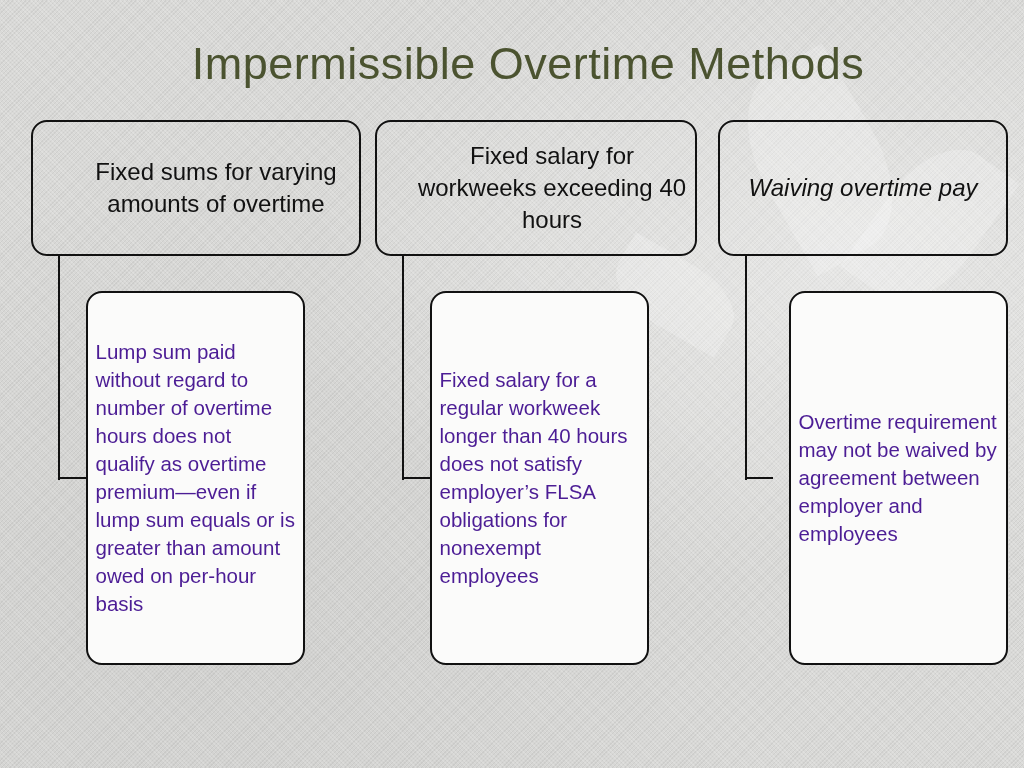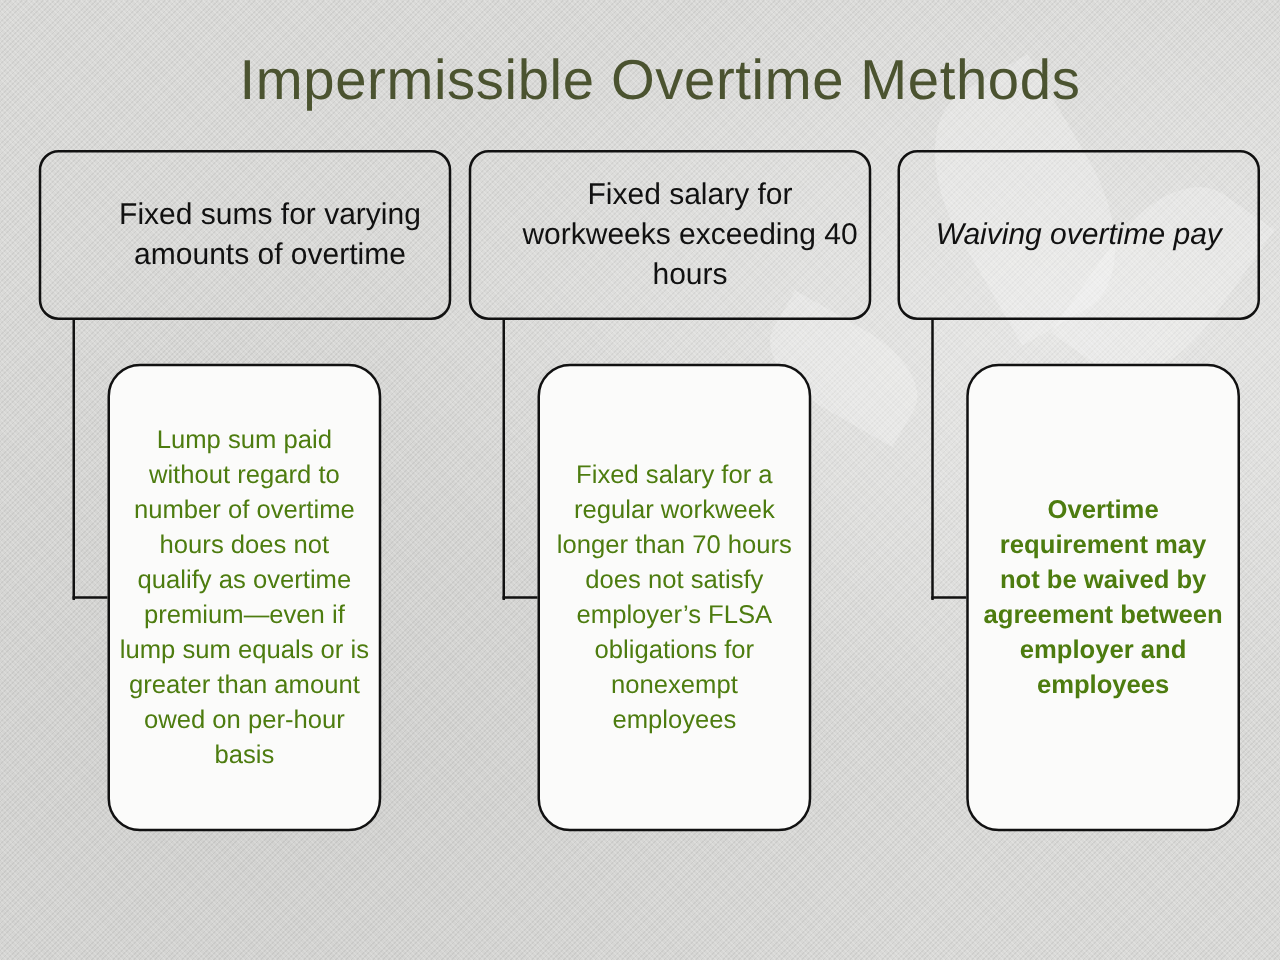--- a/index.html
+++ b/index.html
@@ -57,29 +57,28 @@
     .header-box span {
       display: block;
       width: 100%;
     }
     .child-box {
       position: absolute;
       top: 291px;
       width: 215px;
       height: 370px;
       border: 2px solid #111;
-      border-radius: 26px;
+      border-radius: 16px;
       background: #fbfbfa;
       display: flex;
       align-items: center;
       justify-content: center;
-      text-align: center;
       font-size: 20.5px;
       line-height: 28px;
-      color: #4d7c0f;
+      color: #4c1d95;
     }
     .child-box span {
       display: block;
       width: 200px;
     }
     .connector-v {
       position: absolute;
       top: 256px;
       width: 2px;
       height: 224px;
@@ -110,23 +109,23 @@
 <div class="child-box" style="left:86px;">
   <span>Lump sum paid without regard to number of overtime hours does not qualify as overtime premium—even if lump sum equals or is greater than amount owed on per-hour basis</span>
 </div>
 
 <div class="header-box" style="left:375px;padding-left:40px;">
   <span>Fixed salary for workweeks exceeding 40 hours</span>
 </div>
 <div class="connector-v" style="left:402px;"></div>
 <div class="connector-h" style="left:402px;"></div>
 <div class="child-box" style="left:430px;">
-  <span>Fixed salary for a regular workweek longer than 70 hours does not satisfy employer’s FLSA obligations for nonexempt employees</span>
+  <span>Fixed salary for a regular workweek longer than 40 hours does not satisfy employer’s FLSA obligations for nonexempt employees</span>
 </div>
 
 <div class="header-box" style="left:718px;font-style:italic;">
   <span>Waiving overtime pay</span>
 </div>
 <div class="connector-v" style="left:745px;"></div>
 <div class="connector-h" style="left:745px;"></div>
-<div class="child-box" style="left:773px;font-weight:bold;">
+<div class="child-box" style="left:789px;">
   <span>Overtime requirement may not be waived by agreement between employer and employees</span>
 </div>
 
 </body></html>

